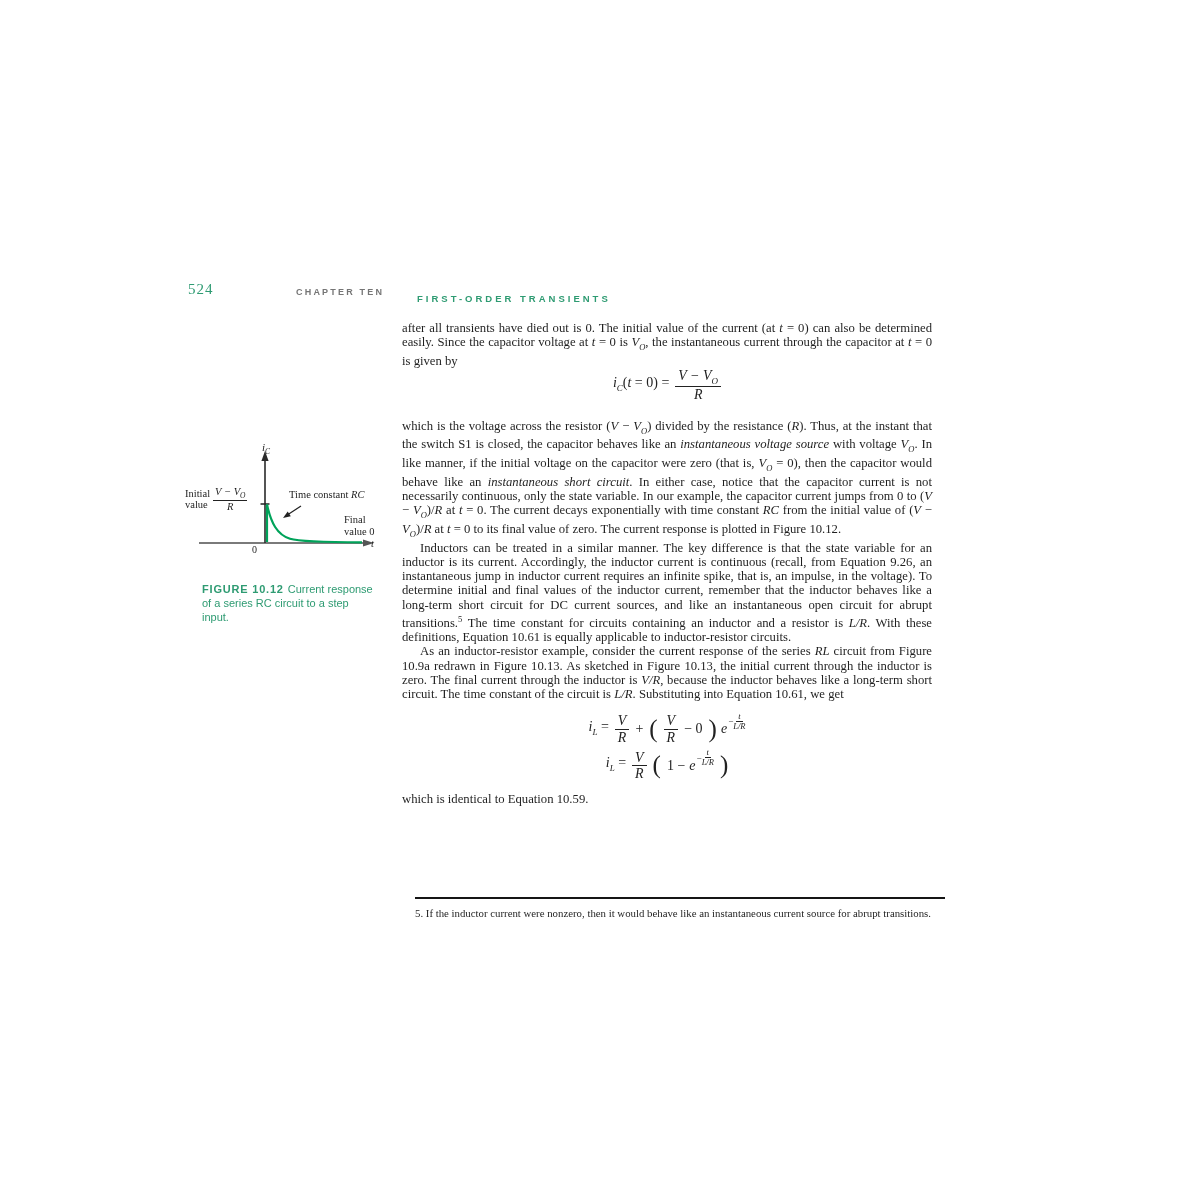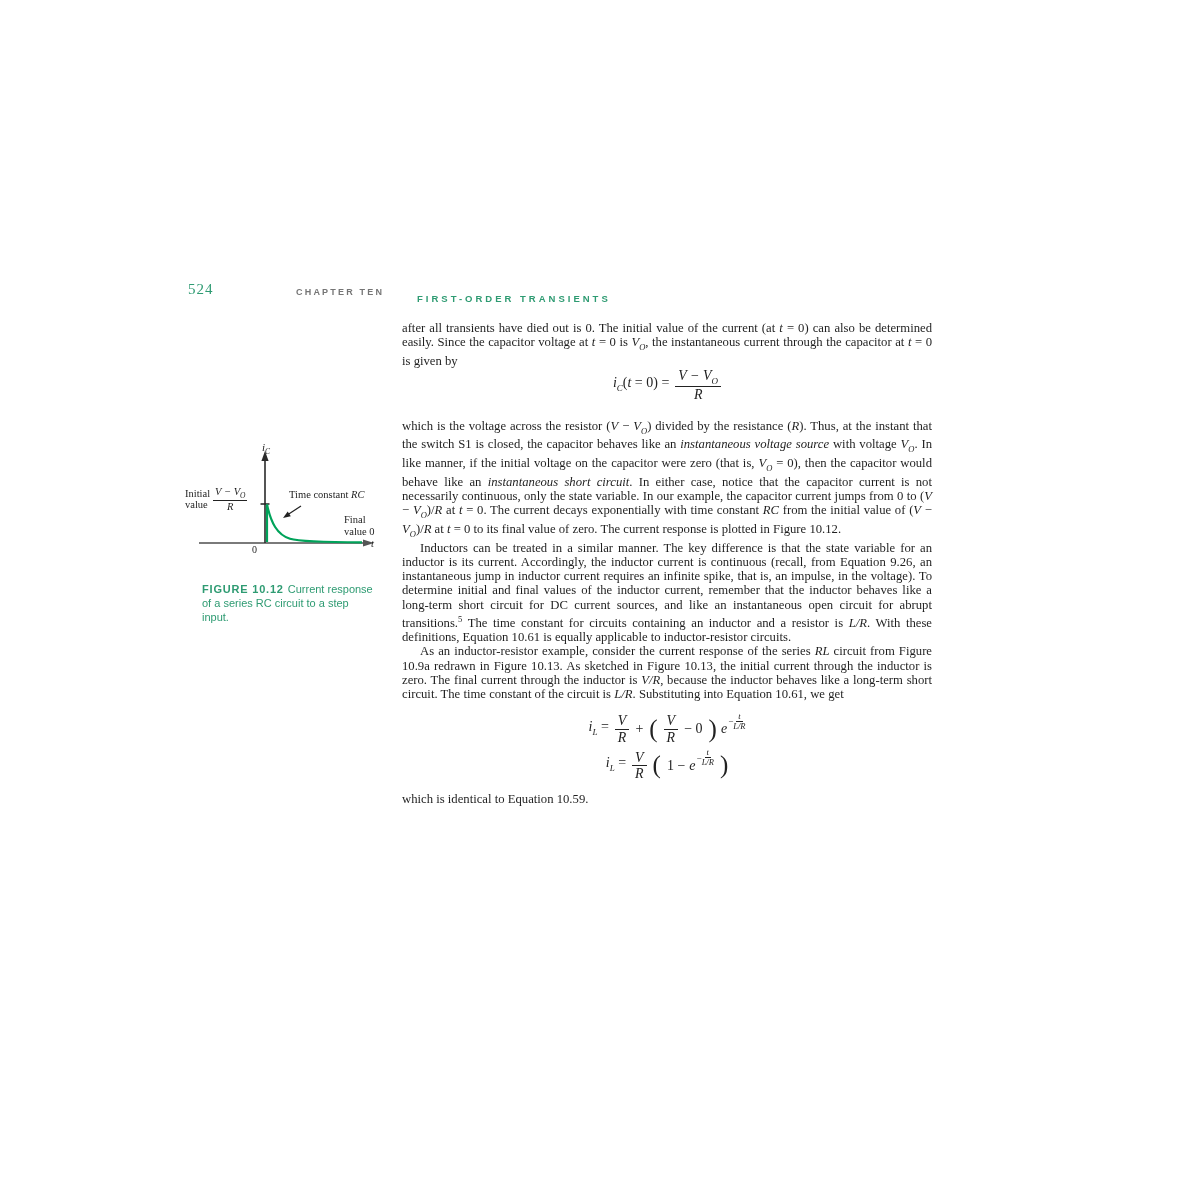--- a/index.html
+++ b/index.html
@@ -176,14 +176,18 @@
               <span class="den"><i>L/R</i></span>
             </span>
           </span>
       </span>
       <span class="bigp">)</span>
     </div>
 
     <p class="para">which is identical to Equation 10.59.</p>
   </main>
 
+  <footer class="footnote-area">
+    <div class="footnote-rule"></div>
+    <p class="footnote-text">5. If the inductor current were nonzero, then it would behave like an instantaneous current source for abrupt transitions.</p>
+  </footer>
 
 </div>
 
 </body></html>

